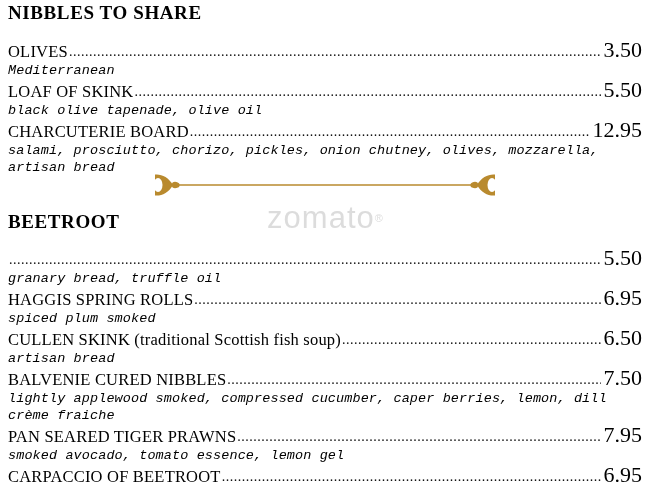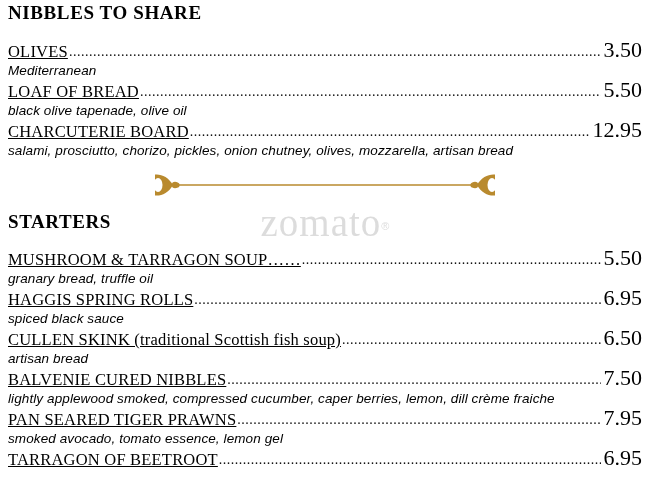--- a/index.html
+++ b/index.html
@@ -48,39 +48,38 @@
     align-items: baseline;
     width: 100%;
     font-size: 16.5px;
     line-height: 19px;
     white-space: nowrap;
   }
   .item-name {
     font-family: "Liberation Serif", serif;
     font-size: 16.5px;
     letter-spacing: 0.2px;
-    text-decoration: underline;
   }
   .dots {
     flex: 1 1 auto;
     overflow: hidden;
     white-space: nowrap;
     font-size: 14px;
     letter-spacing: 0.5px;
     color: #111;
     margin: 0 1px;
     transform: translateY(-1px);
   }
   .price {
     font-family: "Liberation Serif", serif;
     font-size: 22px;
     padding-left: 2px;
   }
   .item-desc {
-    font-family: Liberation Sans, sans-serif;
+    font-family: Liberation Mono, monospace;
     font-style: italic;
     font-size: 13.5px;
     line-height: 17px;
     letter-spacing: 0.1px;
     margin: 0 0 1px 0;
   }
 
   
   .divider {
     position: absolute;
@@ -99,22 +98,22 @@
   .watermark {
     position: absolute;
     left: 0;
     right: 0;
     top: 200px;
     text-align: center;
     pointer-events: none;
     user-select: none;
   }
   .watermark .wm-text {
-    font-family: Liberation Serif, serif;
-    font-size: 39px;
+    font-family: Liberation Sans, sans-serif;
+    font-size: 31px;
     letter-spacing: 1px;
     color: rgba(150,150,150,0.33);
     font-weight: 500;
   }
   .watermark .wm-sup {
     font-family: "Liberation Sans", sans-serif;
     font-size: 11px;
     color: rgba(150,150,150,0.33);
     vertical-align: super;
     letter-spacing: 0;
@@ -130,21 +129,21 @@
   <div class="items items-1">
 
     <div class="item-row">
       <span class="item-name">OLIVES</span>
       <span class="dots">........................................................................................................................................................................................................</span>
       <span class="price">3.50</span>
     </div>
     <div class="item-desc">Mediterranean</div>
 
     <div class="item-row">
-      <span class="item-name">LOAF OF BREAD</span>
+      <span class="item-name">LOAF OF SKINK</span>
       <span class="dots">........................................................................................................................................................................................................</span>
       <span class="price">5.50</span>
     </div>
     <div class="item-desc">black olive tapenade, olive oil</div>
 
     <div class="item-row">
       <span class="item-name">CHARCUTERIE BOARD</span>
       <span class="dots">........................................................................................................................................................................................................</span>
       <span class="price">12.95</span>
     </div>
@@ -174,37 +173,36 @@
         <circle cx="22" cy="17" r="2.6" fill="#b98a2e" stroke="none"></circle>
         <circle cx="318" cy="17" r="2.6" fill="#b98a2e" stroke="none"></circle>
       </g>
     </svg>
   </div>
 
   <div class="watermark">
     <span class="wm-text">zomato</span><span class="wm-sup">®</span>
   </div>
 
-  <h2 class="section-title section-title-2">STARTERS</h2>
+  <h2 class="section-title section-title-2">BEETROOT</h2>
 
   <div class="items items-2">
 
     <div class="item-row">
-      <span class="item-name">MUSHROOM &amp; TARRAGON SOUP……</span>
       <span class="dots">........................................................................................................................................................................................................</span>
       <span class="price">5.50</span>
     </div>
     <div class="item-desc">granary bread, truffle oil</div>
 
     <div class="item-row">
       <span class="item-name">HAGGIS SPRING ROLLS</span>
       <span class="dots">........................................................................................................................................................................................................</span>
       <span class="price">6.95</span>
     </div>
-    <div class="item-desc">spiced black sauce</div>
+    <div class="item-desc">spiced plum smoked</div>
 
     <div class="item-row">
       <span class="item-name">CULLEN SKINK (traditional Scottish fish soup)</span>
       <span class="dots">........................................................................................................................................................................................................</span>
       <span class="price">6.50</span>
     </div>
     <div class="item-desc">artisan bread</div>
 
     <div class="item-row">
       <span class="item-name">BALVENIE CURED NIBBLES</span>
@@ -214,20 +212,20 @@
     <div class="item-desc">lightly applewood smoked, compressed cucumber, caper berries, lemon, dill crème fraiche</div>
 
     <div class="item-row">
       <span class="item-name">PAN SEARED TIGER PRAWNS</span>
       <span class="dots">........................................................................................................................................................................................................</span>
       <span class="price">7.95</span>
     </div>
     <div class="item-desc">smoked avocado, tomato essence, lemon gel</div>
 
     <div class="item-row">
-      <span class="item-name">TARRAGON OF BEETROOT</span>
+      <span class="item-name">CARPACCIO OF BEETROOT</span>
       <span class="dots">........................................................................................................................................................................................................</span>
       <span class="price">6.95</span>
     </div>
 
   </div>
 
 </div>
 
 </body></html>

